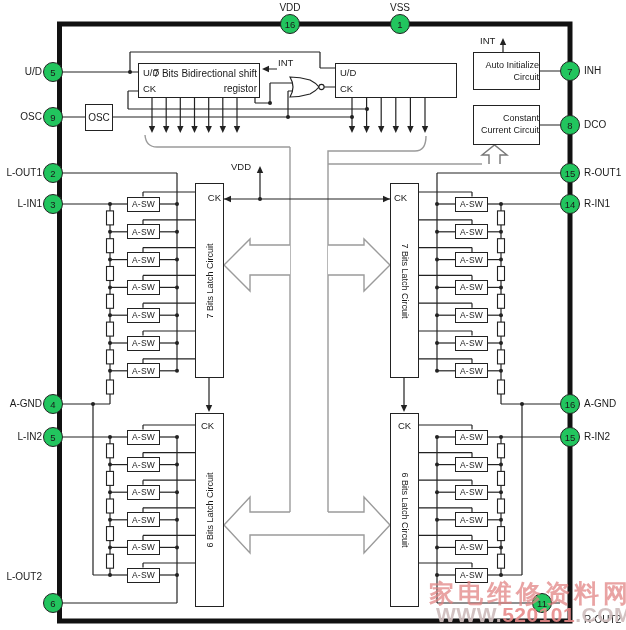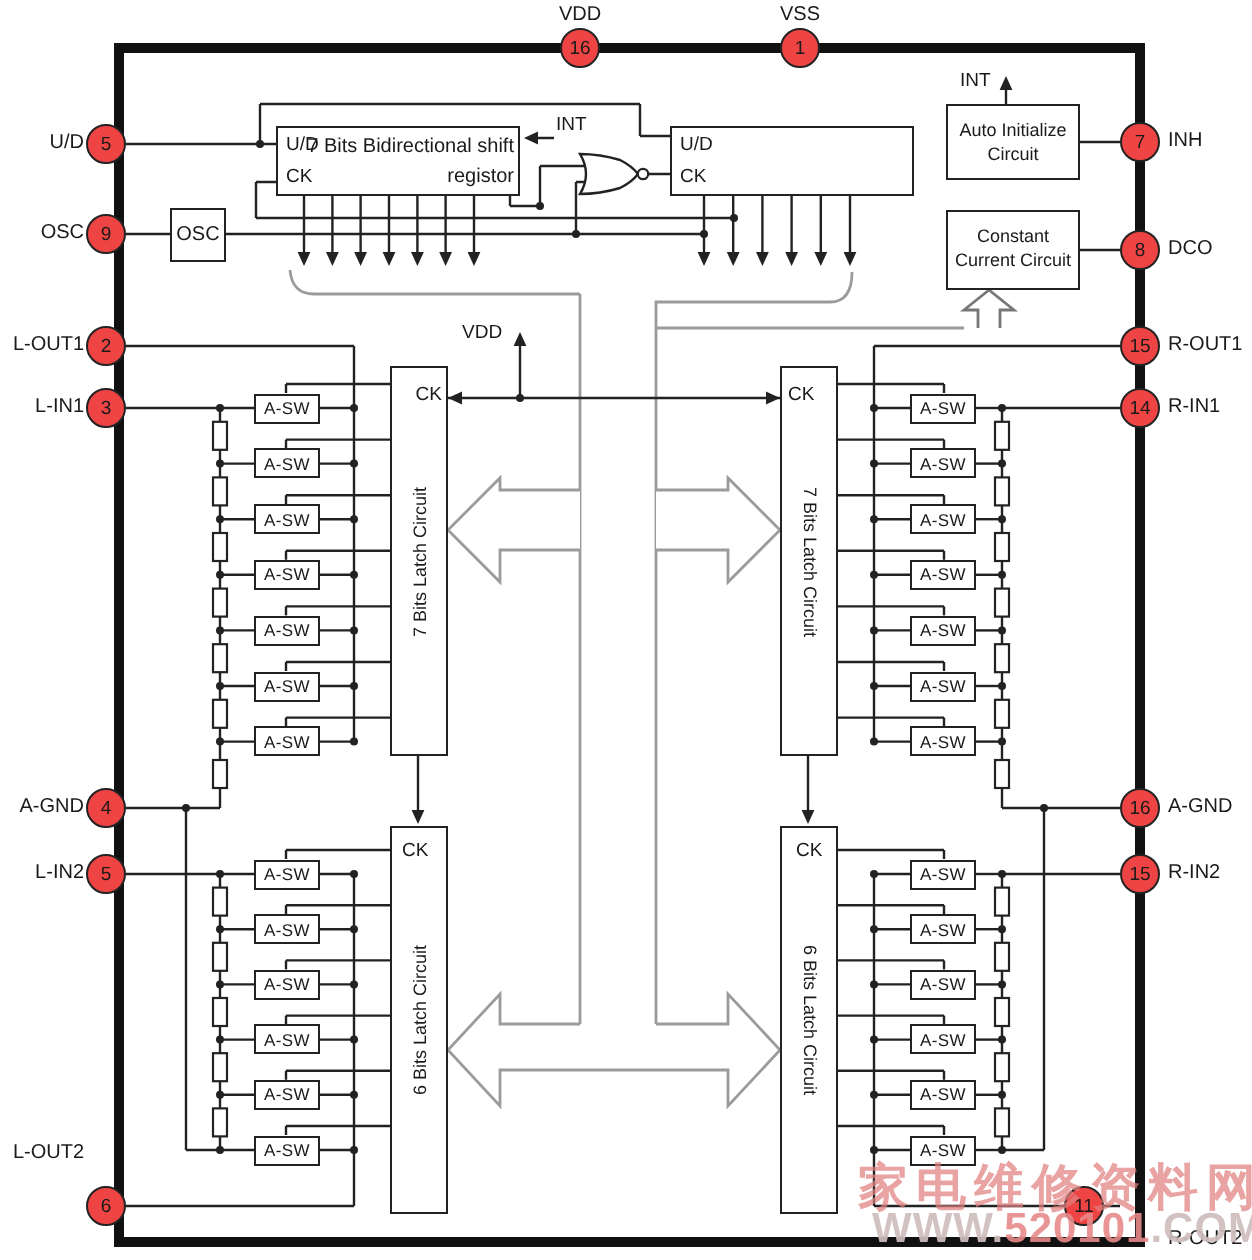--- a/index.html
+++ b/index.html
@@ -1,22 +1,22 @@
 <!DOCTYPE html>
 <html><head>
 <meta charset="utf-8">
 <style>
   html,body{margin:0;padding:0;background:#fff}
   #stage{position:relative;width:626px;height:630px;background:#fff;overflow:hidden;
          font-family:"Liberation Sans",sans-serif;color:#1a1a1a}
   #wires{position:absolute;left:0;top:0}
   .box{position:absolute;background:#fff;border:1.3px solid #222;box-sizing:border-box}
-  .cbox{display:flex;align-items:center;justify-content:center;text-align:center}
+  .cbox{display:flex;align-items:center;justify-content:center;text-align:right}
   .pin{position:absolute;width:20px;height:20px;border:1.5px solid #222;border-radius:50%;
-       background:#ef4444;box-sizing:border-box;display:flex;align-items:center;justify-content:center;
+       background:#22c55e;box-sizing:border-box;display:flex;align-items:center;justify-content:center;
        font-size:9.5px;z-index:5}
   .plabel{position:absolute;font-size:10px;white-space:nowrap;z-index:5}
   .pl{left:0;width:42px;text-align:right}
   .pr{left:584px}
   .ptop{width:60px;text-align:center;top:2px}
   .asw{position:absolute;width:33px;height:15px;border:1.2px solid #222;background:#fff;
        box-sizing:border-box;display:flex;align-items:center;justify-content:center;
        font-size:8.5px;letter-spacing:.2px;z-index:3}
   .latch{z-index:3}
   .vt{position:absolute;left:50%;top:50%;white-space:nowrap;font-size:9px}

